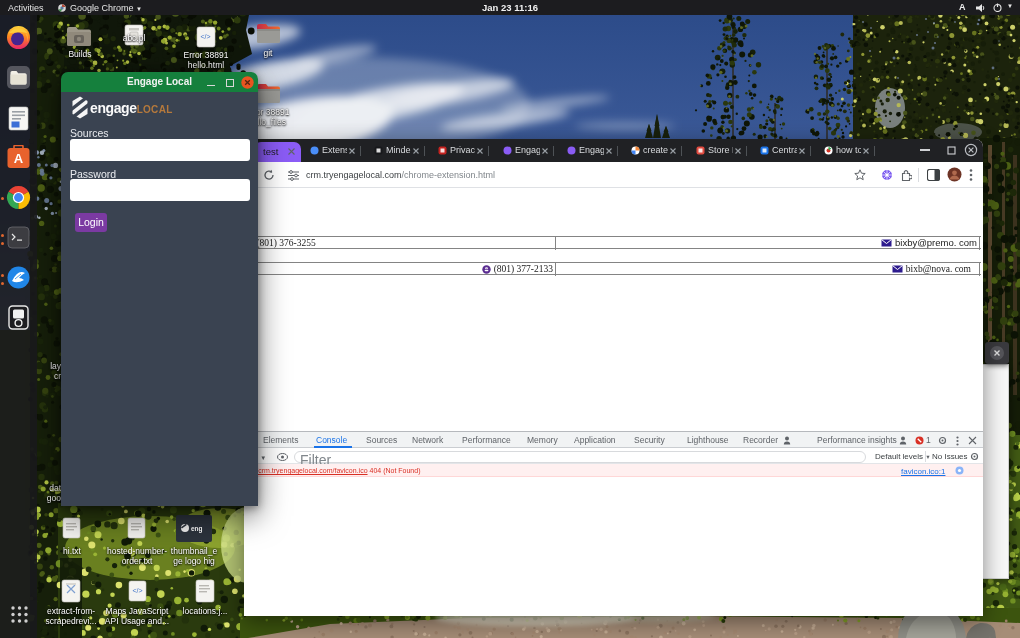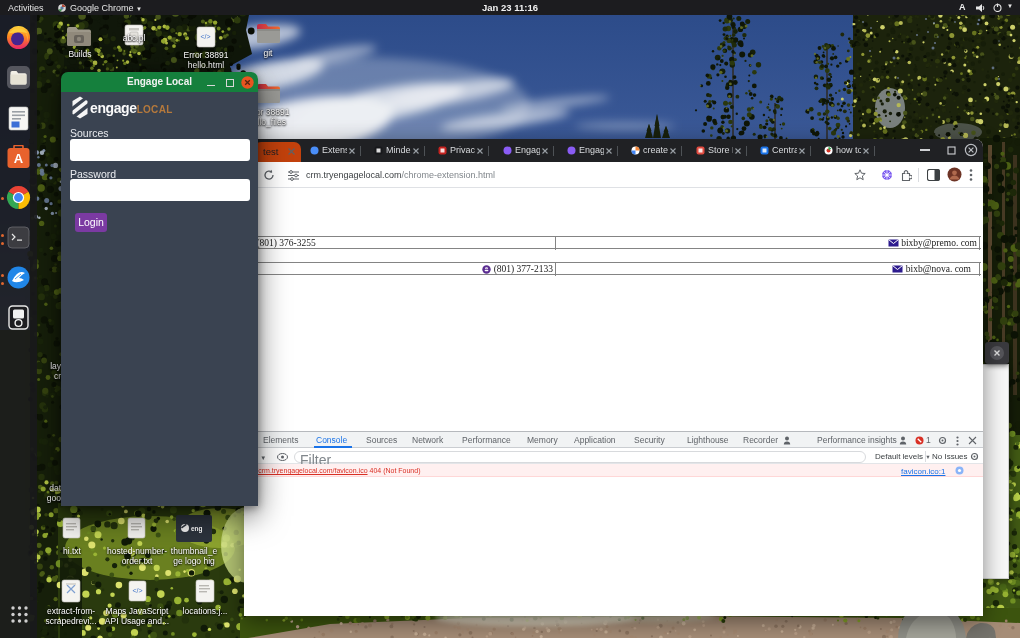--- a/index.html
+++ b/index.html
@@ -2989,21 +2989,21 @@
     <rect x="4" y="12" width="8" height="1.4" fill="#b9b7b2"></rect>
   </svg>
 <div class="lbl" style="left:175px;top:606px;width:60px">locations.j...</div>
 <div class="ab" style="left:983px;top:364px;width:26px;height:215px;background:#f7f7f7;border:1px solid #cfcfcf;border-left:none;box-shadow:2px 3px 8px rgba(0,0,0,.4)"></div>
 <div class="ab" style="left:985px;top:342px;width:24px;height:22px;background:#3a3a3e;border-radius:3px;box-shadow:0 2px 5px rgba(0,0,0,.5)"><svg width="24" height="22">
       <circle cx="12" cy="11" r="7" fill="#55555a"></circle>
       <path d="M9.5,8.5 l5,5 M14.5,8.5 l-5,5" stroke="#ddd" stroke-width="1.4"></path>
     </svg></div>
 <div class="ab" style="left:244px;top:139px;width:739px;height:477px;border-radius:8px 8px 0 0;box-shadow:0 6px 22px rgba(0,0,0,.45);background:#fff">
     <div class="ab" style="left:0;top:0;width:739px;height:23px;background:#202124;border-radius:8px 8px 0 0">
-      <div class="ab" style="left:10px;top:3px;width:47px;height:20px;background:#c2410c;border-radius:7px 7px 0 0;color:#202124;font-size:9.5px;line-height:20px;padding-left:9px">test</div>
+      <div class="ab" style="left:10px;top:3px;width:47px;height:20px;background:#8b5cf6;border-radius:7px 7px 0 0;color:#202124;font-size:9.5px;line-height:20px;padding-left:9px">test</div>
       <svg class="ab" style="left:43px;top:8px" width="9" height="9">
         <path d="M1.5,1.5 l6,6 M7.5,1.5 l-6,6" stroke="#5f6368" stroke-width="1.1"></path>
       </svg>
       <svg class="ab" style="left:66px;top:7px" width="9" height="9">
         <circle cx="4.5" cy="4.5" r="4" fill="#4a8ef8"></circle>
       </svg>
       <div class="ab" style="left:78px;top:5px;width:25px;height:13px;overflow:hidden;color:#d8dadd;font-size:9px;line-height:13px;white-space:nowrap">Extens</div>
       <svg class="ab" style="left:104px;top:8px" width="8" height="8">
         <path d="M1.5,1.5 l5,5 M6.5,1.5 l-5,5" stroke="#9aa0a6" stroke-width="1.1"></path>
       </svg>
@@ -3127,21 +3127,21 @@
         <circle cx="2" cy="7" r="1.3" fill="#5f6368"></circle>
         <circle cx="2" cy="11.5" r="1.3" fill="#5f6368"></circle>
       </svg>
     </div>
     <div class="ab" style="left:1px;top:97px;width:736px;height:13px;border-top:1px solid #848484;border-bottom:1px solid #848484">
       <div class="ab" style="left:0;top:0;width:311px;height:13px;border-right:1px solid #848484;text-align:left;font-family:'Liberation Serif',serif;font-size:9.5px;line-height:12px;color:#1a1a1a;padding-right:2px"><svg width="9" height="9" style="vertical-align:-1.5px">
           <circle cx="4.5" cy="4.5" r="4.2" fill="#5b2d91"></circle>
           <path d="M2.8,3 q1.7,-1.5 3.4,0 l-0.8,0.9 q-0.9,-0.7 -1.8,0 Z" fill="#fff"></path>
           <rect x="2.6" y="4.7" width="3.8" height="1.6" rx="0.8" fill="#fff"></rect>
         </svg> (801) 376-3255</div>
-      <div class="ab" style="left:312px;top:0;width:423px;height:13px;border-right:1px solid #848484;text-align:right;font-family:Liberation Serif, serif;font-size:9.5px;line-height:12px;color:#1a1a1a;padding-right:2px"><svg width="11" height="8" style="vertical-align:-1px">
+      <div class="ab" style="left:312px;top:0;width:423px;height:13px;border-right:1px solid #848484;text-align:right;font-family:Liberation Sans, sans-serif;font-size:9.5px;line-height:12px;color:#1a1a1a;padding-right:2px"><svg width="11" height="8" style="vertical-align:-1px">
           <rect x="0.5" y="0.5" width="10" height="7" fill="#2d1b8e"></rect>
           <path d="M0.5,0.5 L5.5,4.5 L10.5,0.5" fill="none" stroke="#fff" stroke-width="1"></path>
         </svg> bixby@premo. com</div>
     </div>
     <div class="ab" style="left:1px;top:123px;width:736px;height:13px;border-top:1px solid #848484;border-bottom:1px solid #848484">
       <div class="ab" style="left:0;top:0;width:311px;height:13px;border-right:1px solid #848484;text-align:right;font-family:'Liberation Serif',serif;font-size:9.5px;line-height:12px;color:#1a1a1a;padding-right:2px"><svg width="9" height="9" style="vertical-align:-1.5px">
           <circle cx="4.5" cy="4.5" r="4.2" fill="#5b2d91"></circle>
           <path d="M2.8,3 q1.7,-1.5 3.4,0 l-0.8,0.9 q-0.9,-0.7 -1.8,0 Z" fill="#fff"></path>
           <rect x="2.6" y="4.7" width="3.8" height="1.6" rx="0.8" fill="#fff"></rect>
         </svg> (801) 377-2133</div>

